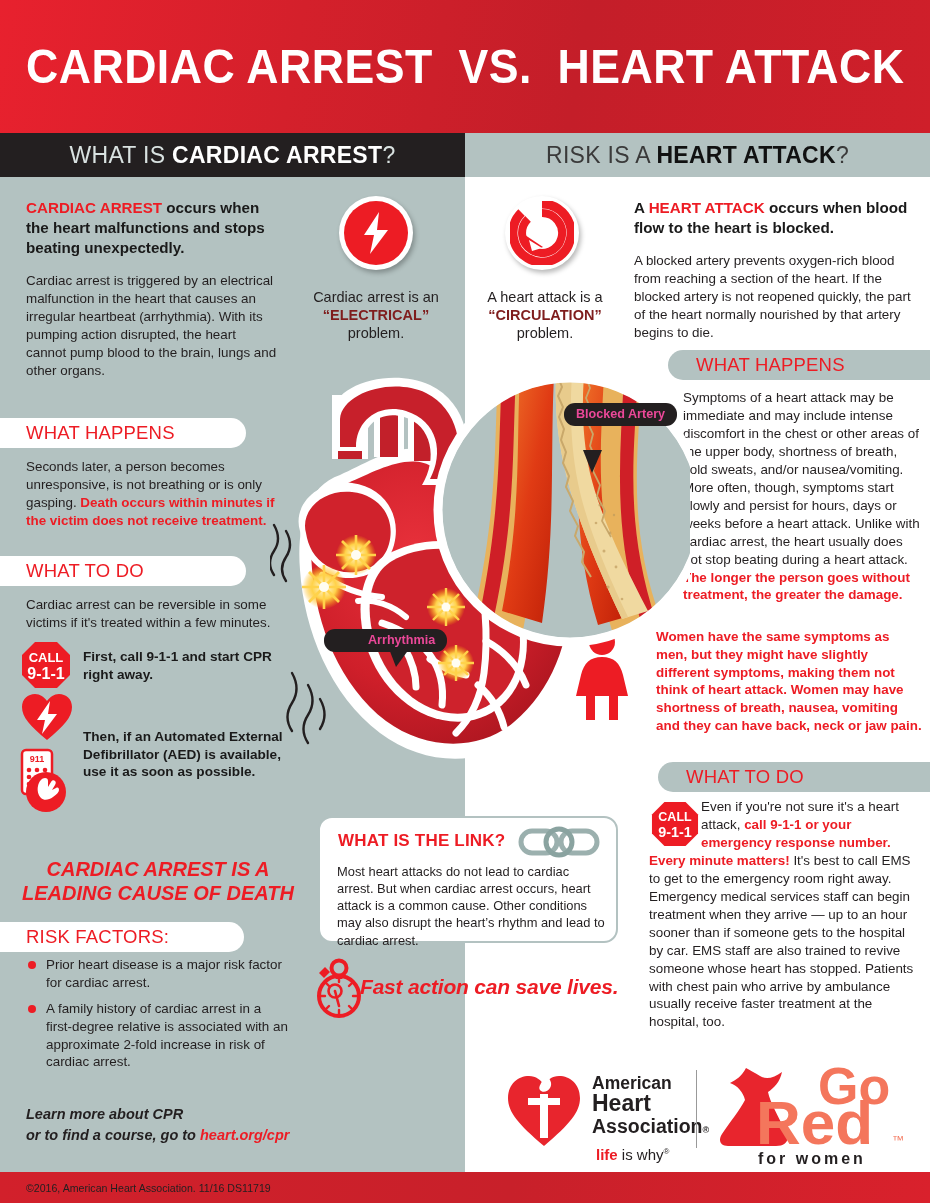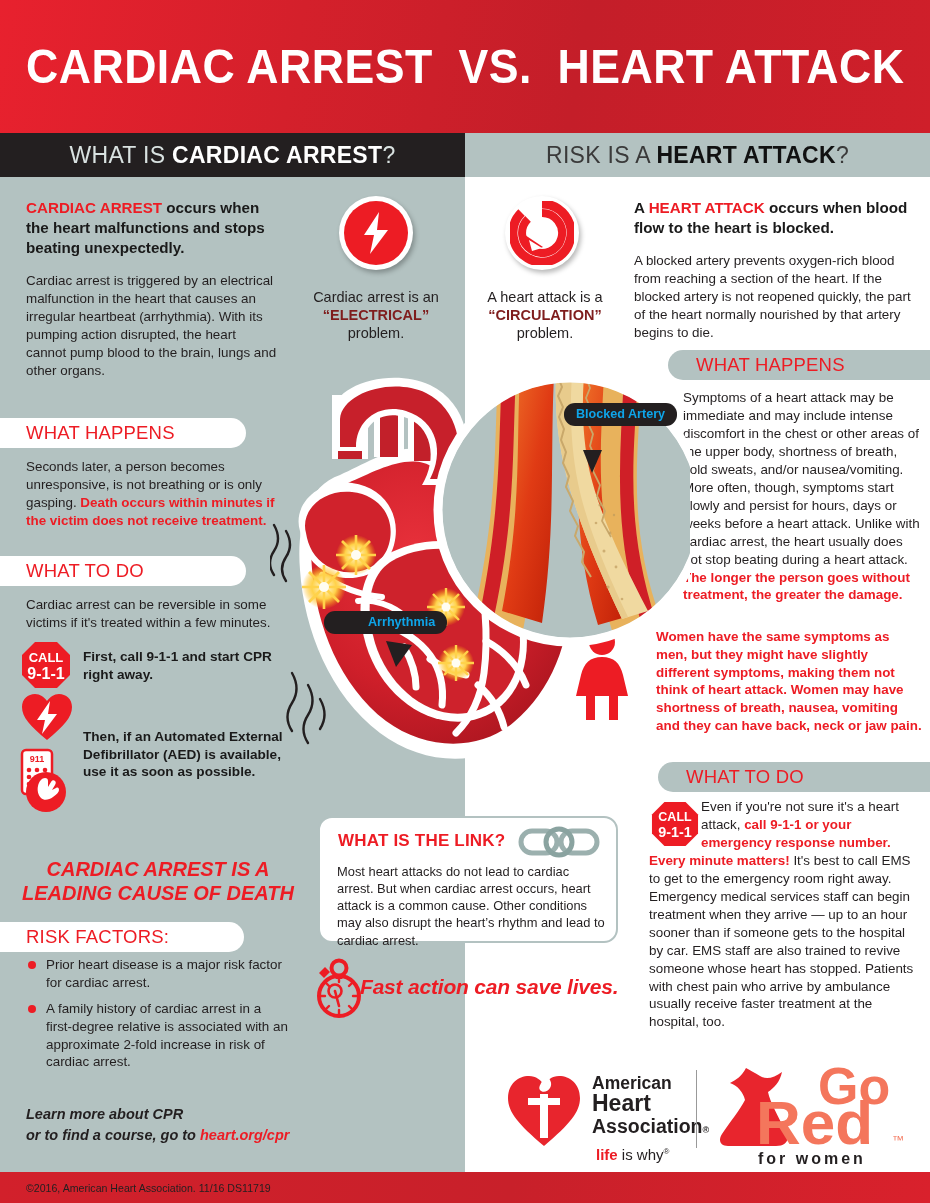--- a/index.html
+++ b/index.html
@@ -113,21 +113,21 @@
   
   .act-icon{ position:absolute; }
   .act-txt{
     position:absolute; font-weight:bold; font-size:13.6px; line-height:1.30; color:#1a1a1a;
   }
 
   
   .heart-wrap{ position:absolute; left:270px; top:355px; width:420px; height:440px; }
 
   .tag{
-    position:absolute; background:#231f20; color:#0ea5e9;
+    position:absolute; background:#231f20; color:#ec4899;
     font-size:12.6px; font-weight:bold; border-radius:11px;
     padding:4px 12px 5px 12px; white-space:nowrap;
   }
 
   
   .linkbox{
     position:absolute; left:318px; top:816px; width:300px; height:127px;
     background:#ffffff; border:2px solid #b3c2c1; border-radius:14px;
   }
   .linkbox h3{
@@ -488,21 +488,21 @@
             <circle cx="344" cy="160" r="1.2"></circle>
         </g>
       </g>
       <circle cx="300" cy="155" r="132" fill="none" stroke="#ffffff" stroke-width="9"></circle>
 
       <polygon points="332,95 322,118 313,95" fill="#231f20"></polygon>
       <polygon points="142,290 126,312 116,286" fill="#231f20"></polygon>
     </svg>
 
     <div class="tag" style="left:294px; top:48px;">Blocked Artery</div>
-    <div class="tag" style="left:54px; top:256px;padding-left:44px;">Arrhythmia</div>
+    <div class="tag" style="left:54px; top:274px;padding-left:44px;">Arrhythmia</div>
   </div>
 
   <div class="linkbox">
     <h3>WHAT IS THE LINK?</h3>
     <div style="position:absolute; right:14px; top:8px;">
       <svg width="86" height="32" viewBox="0 0 86 32" aria-hidden="true">
         <path d="M30 5 H16 a11 11 0 0 0 0 22 H30 a11 11 0 0 0 0 -22 Z" fill="none" stroke="#9bb0ae" stroke-width="5"></path>
         <path d="M56 5 H70 a11 11 0 0 1 0 22 H56 a11 11 0 0 1 0 -22 Z" fill="none" stroke="#9bb0ae" stroke-width="5"></path>
         <path d="M43 3 a13 13 0 0 1 0 26 a13 13 0 0 1 0 -26 Z" fill="none" stroke="#8aa3a0" stroke-width="5"></path>
       </svg>

